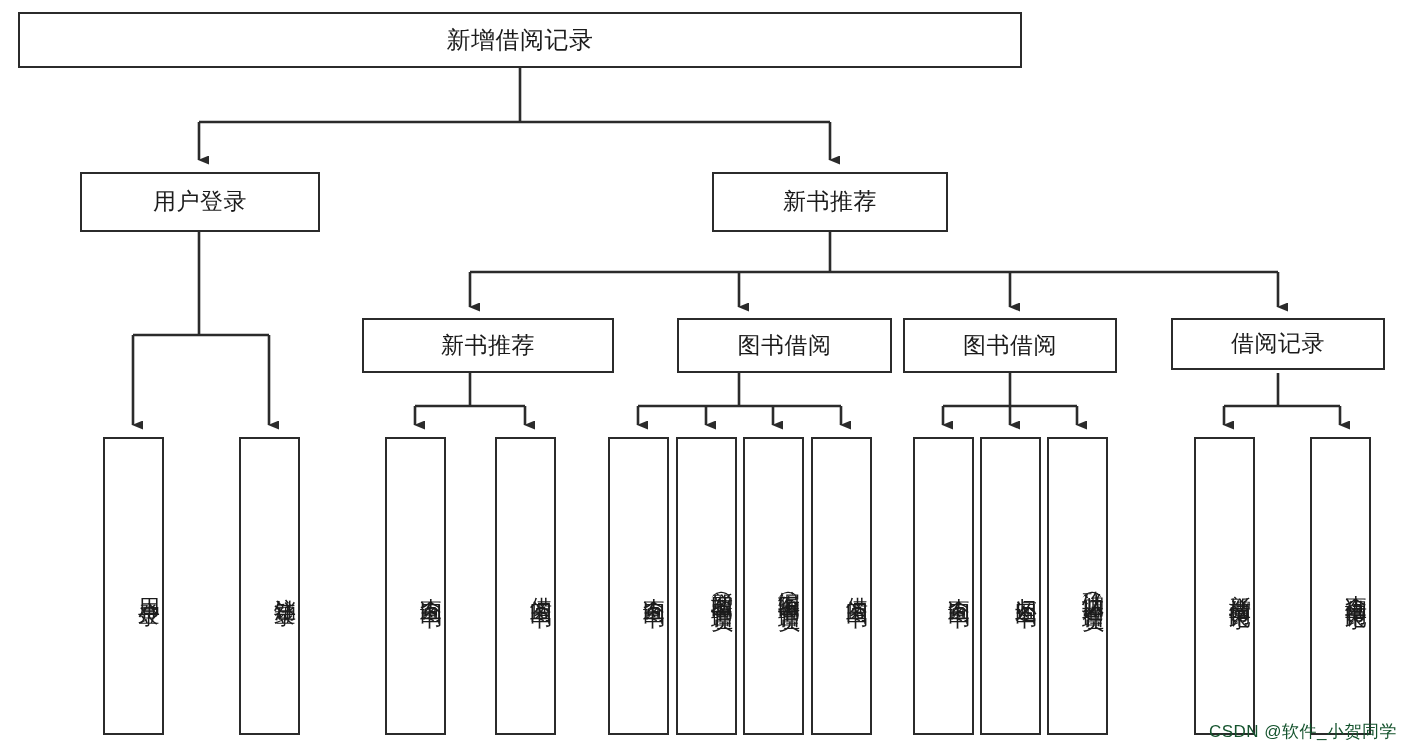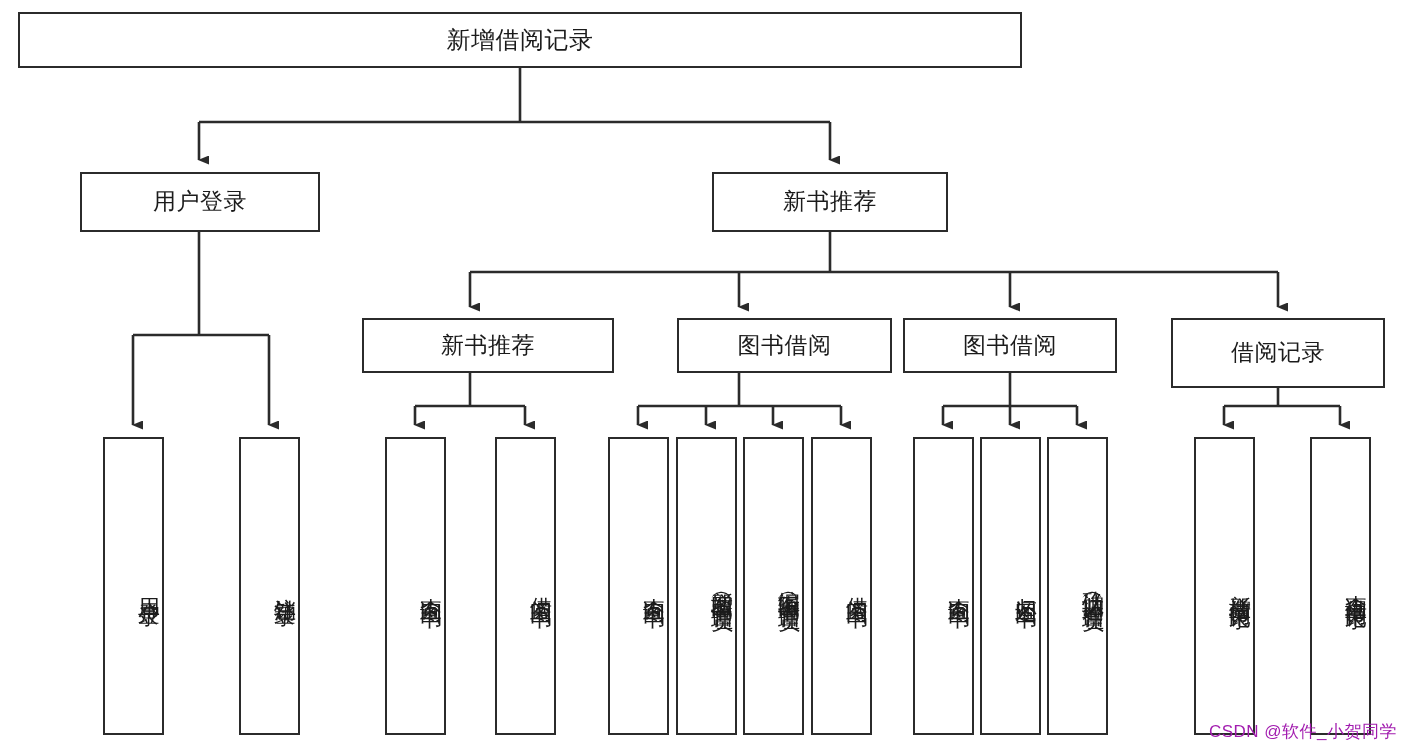--- a/index.html
+++ b/index.html
@@ -57,21 +57,21 @@
     text-align: center;
   }
   .node-v > span {
     display: block;
   }
   .watermark {
     position: absolute;
     right: 8px;
     bottom: 4px;
     font-size: 17px;
-    color: #a21caf;
+    color: #14532d;
     white-space: nowrap;
     letter-spacing: 0.5px;
   }
 </style>
 </head>
 <body>
 
 <div id="diagram-root">
 
   <svg id="edge-layer" viewBox="0 0 1405 747" width="1405" height="747">
@@ -137,21 +137,21 @@
 
   <div class="node node-h" style="left:362px; top:318px; width:252px; height:55px;">
     <span>新书推荐</span>
   </div>
   <div class="node node-h" style="left:632px; top:318px; width:215px; height:55px;margin-left:45px;">
     <span>图书借阅</span>
   </div>
   <div class="node node-h" style="left:903px; top:318px; width:214px; height:55px;">
     <span>图书借阅</span>
   </div>
-  <div class="node node-h" style="left:1171px; top:318px; width:214px; height:70px;">
+  <div class="node node-h" style="left:1171px; top:318px; width:214px; height:52px;">
     <span>借阅记录</span>
   </div>
 
   <div class="node node-v" style="left:103px; top:437px; width:61px; height:298px;">
     <span>用户登录</span>
   </div>
   <div class="node node-v" style="left:239px; top:437px; width:61px; height:298px;">
     <span>注销登录</span>
   </div>
 

